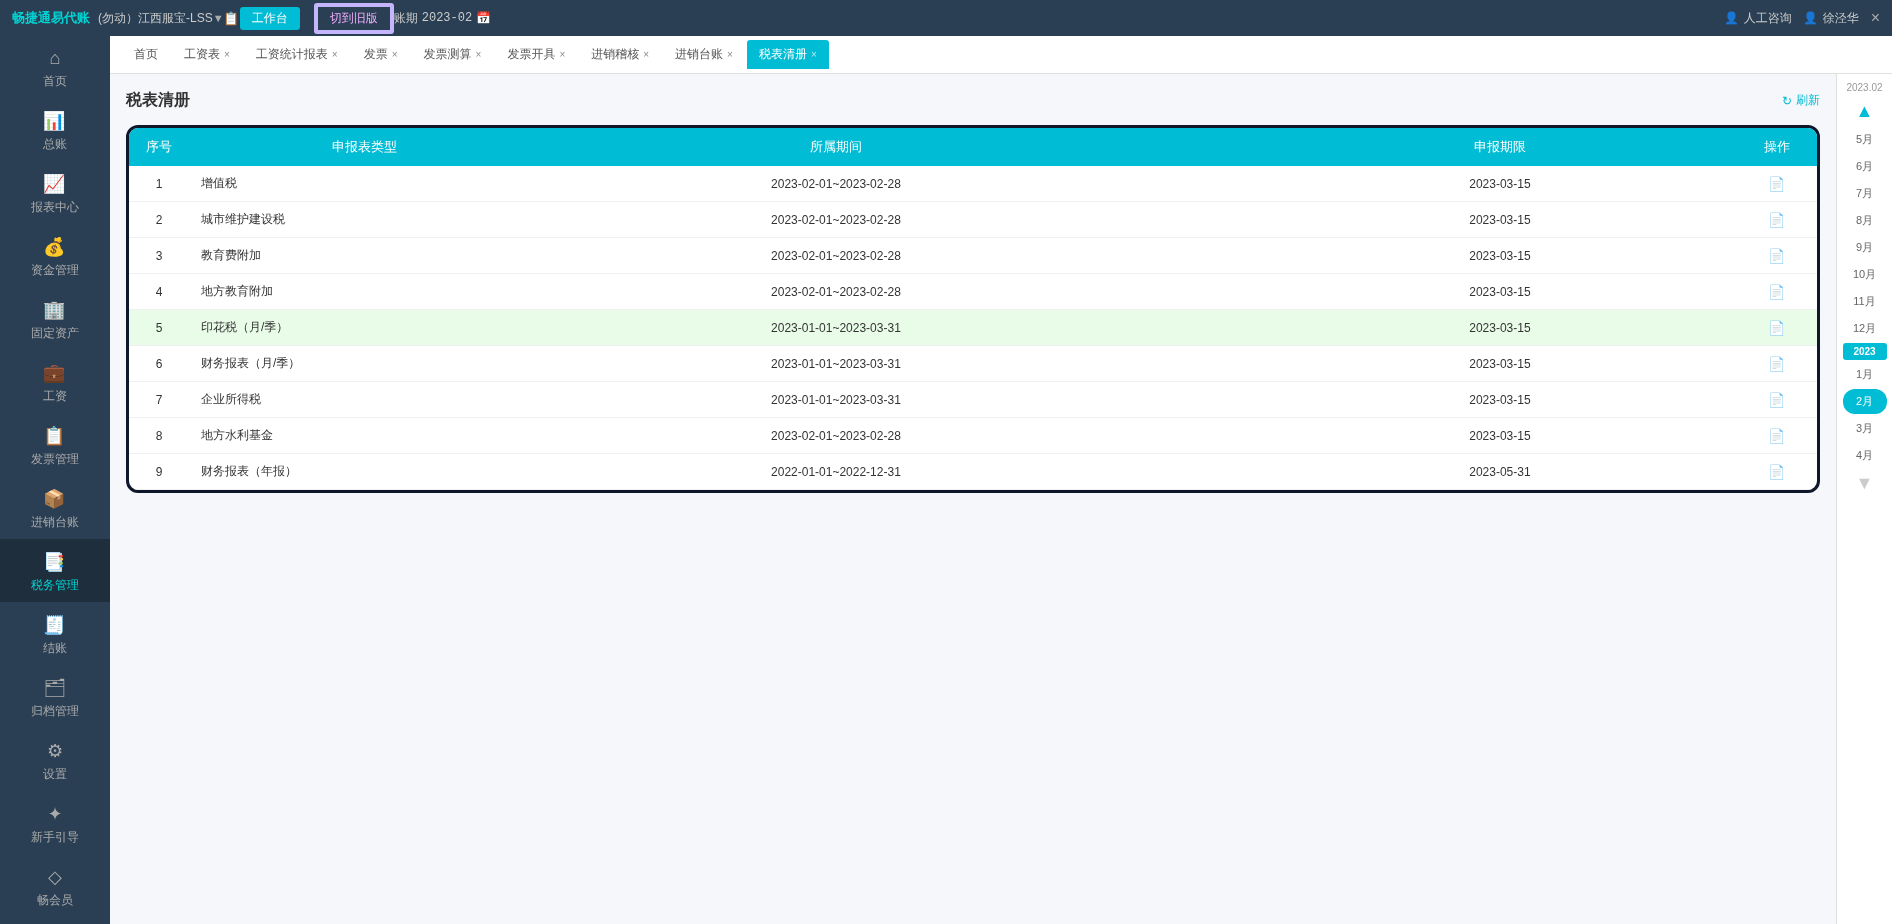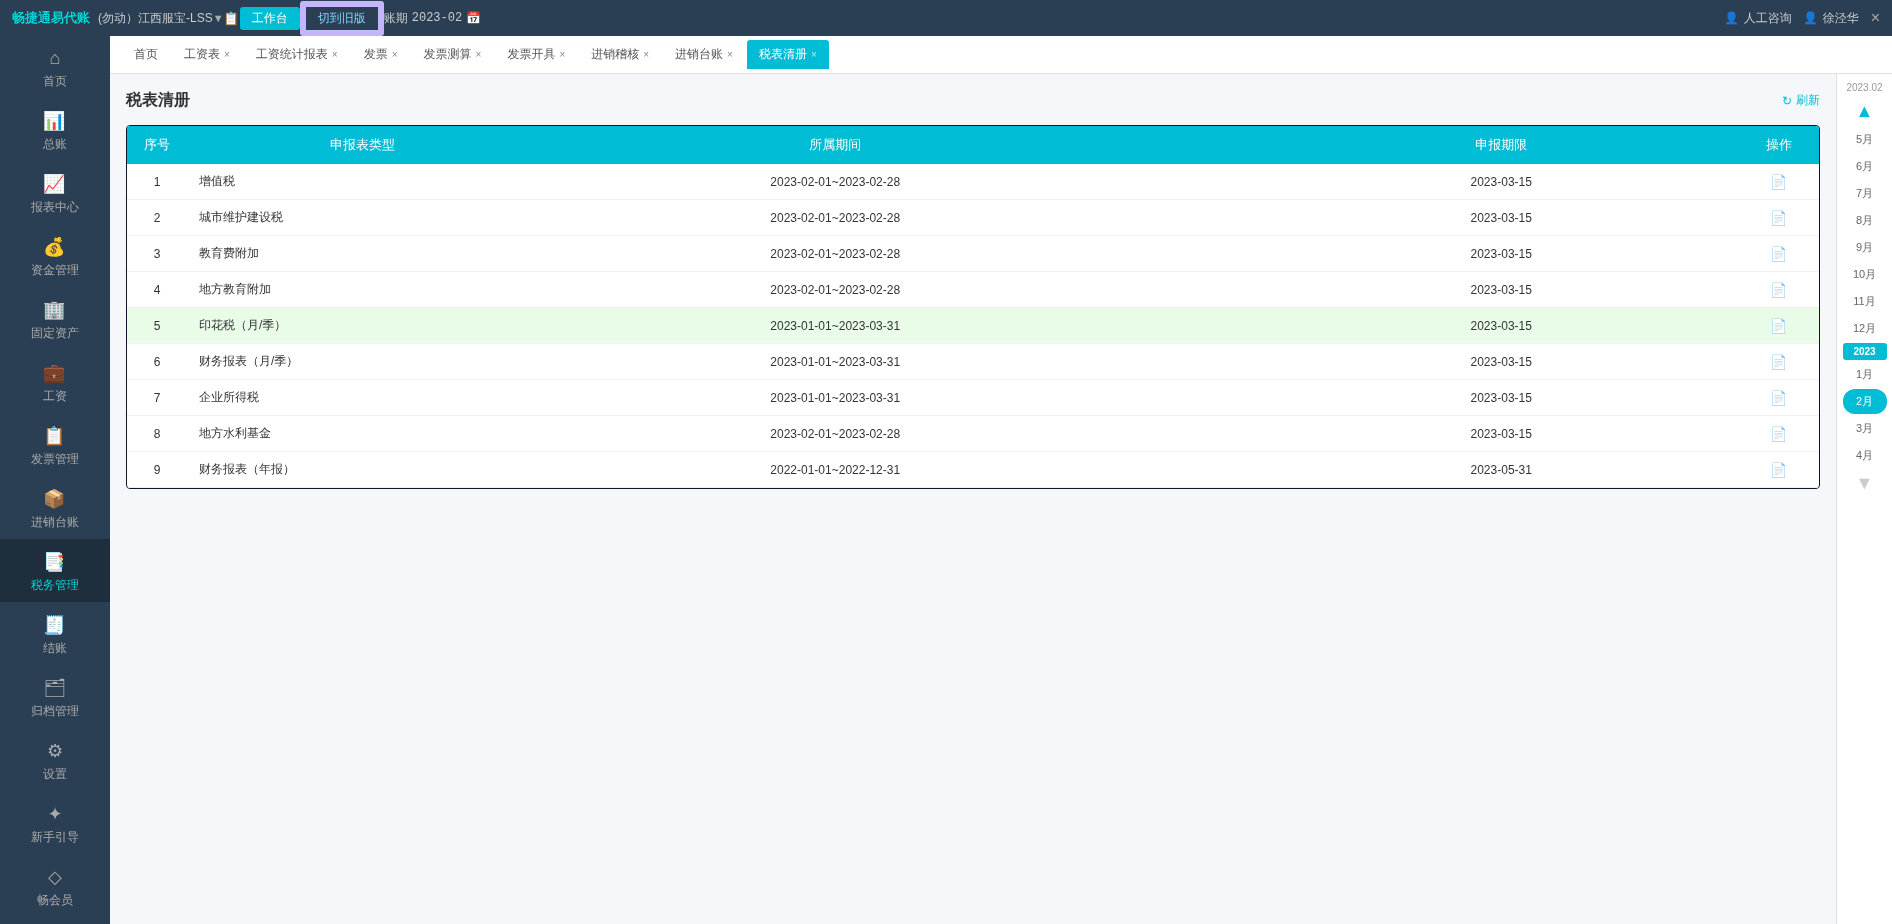--- a/index.html
+++ b/index.html
@@ -2,21 +2,21 @@
 <html><head>
   <meta charset="utf-8">
   <style>
     * { margin: 0; padding: 0; box-sizing: border-box; }
     body { font-family: 'Microsoft YaHei', Arial, sans-serif; font-size: 13px; background: #f0f2f5; color: #333; display: flex; flex-direction: column; height: 924px; overflow: hidden; }
 
     
     .top-bar { background: #2a3f54; height: 36px; display: flex; align-items: center; padding: 0 12px; flex-shrink: 0; }
     .top-bar-logo { color: #00d4d4; font-size: 13px; font-weight: bold; margin-right: 8px; }
     .top-bar-btn { background: #00bcd4; color: white; border: none; padding: 3px 12px; border-radius: 3px; cursor: pointer; font-size: 12px; }
-    .top-bar-btn.outline { background: transparent; border: 6px solid #c4b5fd; color: #7dd3fc; }
+    .top-bar-btn.outline { background: transparent; border: 4px solid #c4b5fd; color: #f0abfc; margin-left: 14px; }
     .top-bar-period { color: #ccc; font-size: 12px; display: flex; align-items: center; gap: 4px; font-family: Liberation Mono, monospace; }
     .top-bar-right { margin-left: auto; display: flex; align-items: center; gap: 12px; }
     .top-bar-right-item { color: #ccc; font-size: 12px; display: flex; align-items: center; gap: 4px; cursor: pointer; }
 
     
     .main-layout { display: flex; flex: 1; overflow: hidden; }
 
     
     .sidebar { width: 110px; background: #2a3f54; display: flex; flex-direction: column; flex-shrink: 0; overflow-y: auto; padding-bottom: 8px; }
     .sidebar-item { display: flex; flex-direction: column; align-items: center; padding: 12px 4px 8px; cursor: pointer; color: #aaa; font-size: 12px; gap: 4px; transition: background 0.2s; }
@@ -36,21 +36,21 @@
     
     .page-content { flex: 1; display: flex; overflow: hidden; }
 
     
     .main-panel { flex: 1; padding: 16px; overflow: auto; }
     .page-title-bar { display: flex; align-items: center; justify-content: space-between; margin-bottom: 14px; }
     .page-title { font-size: 16px; font-weight: bold; color: #333; }
     .refresh-btn { display: flex; align-items: center; gap: 4px; color: #00bcd4; font-size: 12px; cursor: pointer; }
 
     
-    .table-container { background: white; border-radius: 4px; overflow: hidden; border: 1px solid #0f172a; }
+    .table-container { background: white; border-radius: 12px; overflow: hidden; border: 3px solid #0f172a; }
     table { width: 100%; border-collapse: collapse; }
     thead tr { background: #00bcd4; color: white; }
     thead th { padding: 10px 12px; text-align: center; font-size: 13px; font-weight: normal; }
     thead th:first-child { width: 60px; }
     thead th:nth-child(2) { width: 220px; text-align: left; }
     thead th:nth-child(3) { text-align: center; }
     thead th:nth-child(4) { text-align: center; }
     thead th:last-child { width: 80px; }
     tbody tr { border-bottom: 1px solid #f0f0f0; }
     tbody tr.highlighted { background: #e8fce8; }

